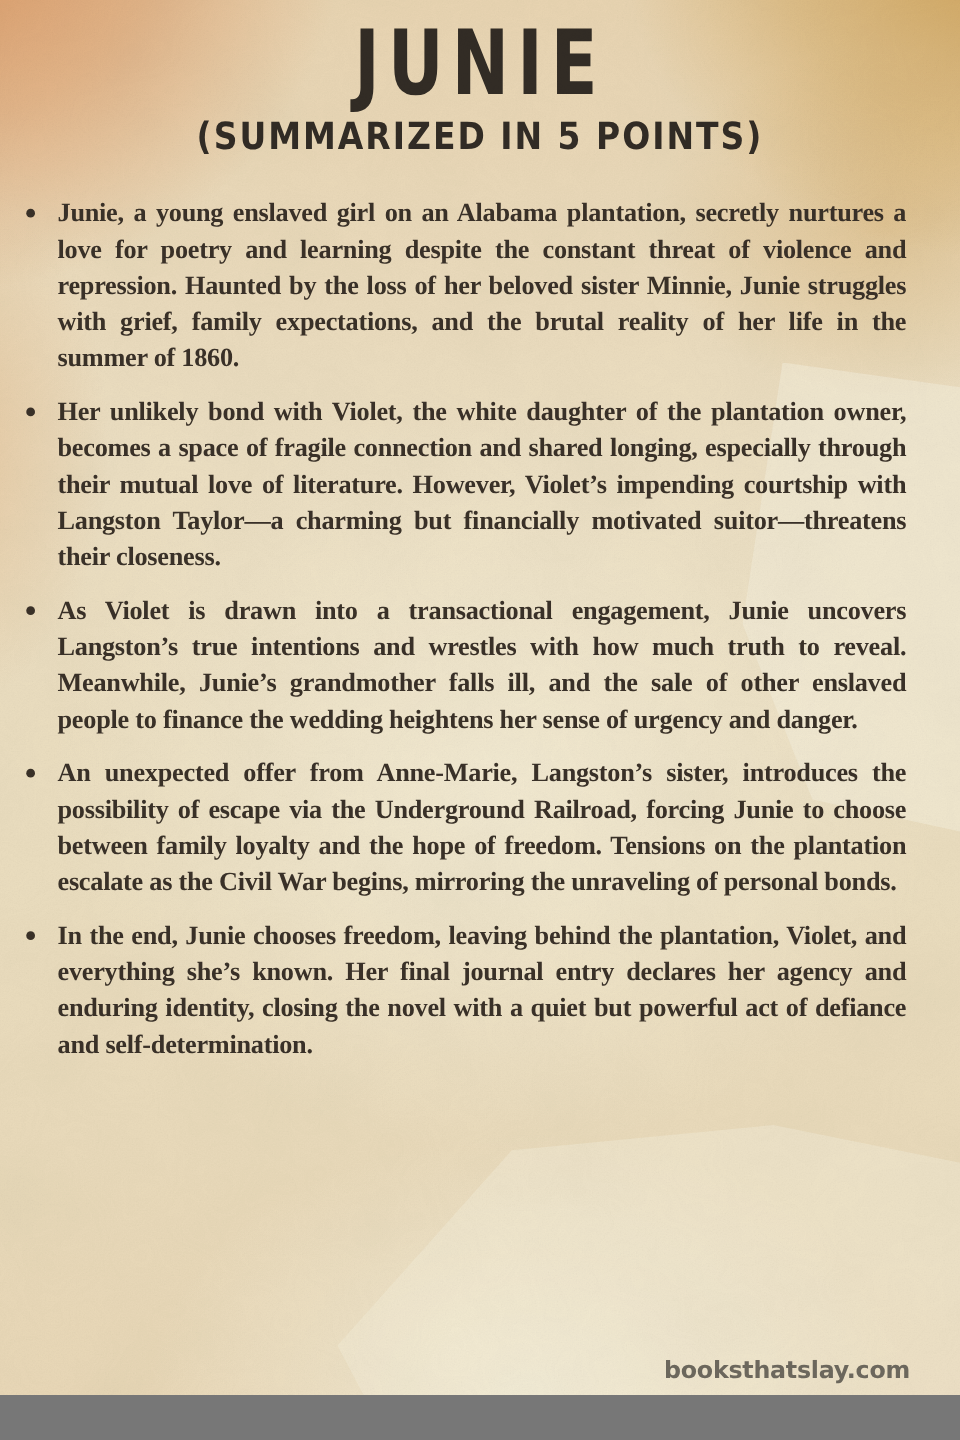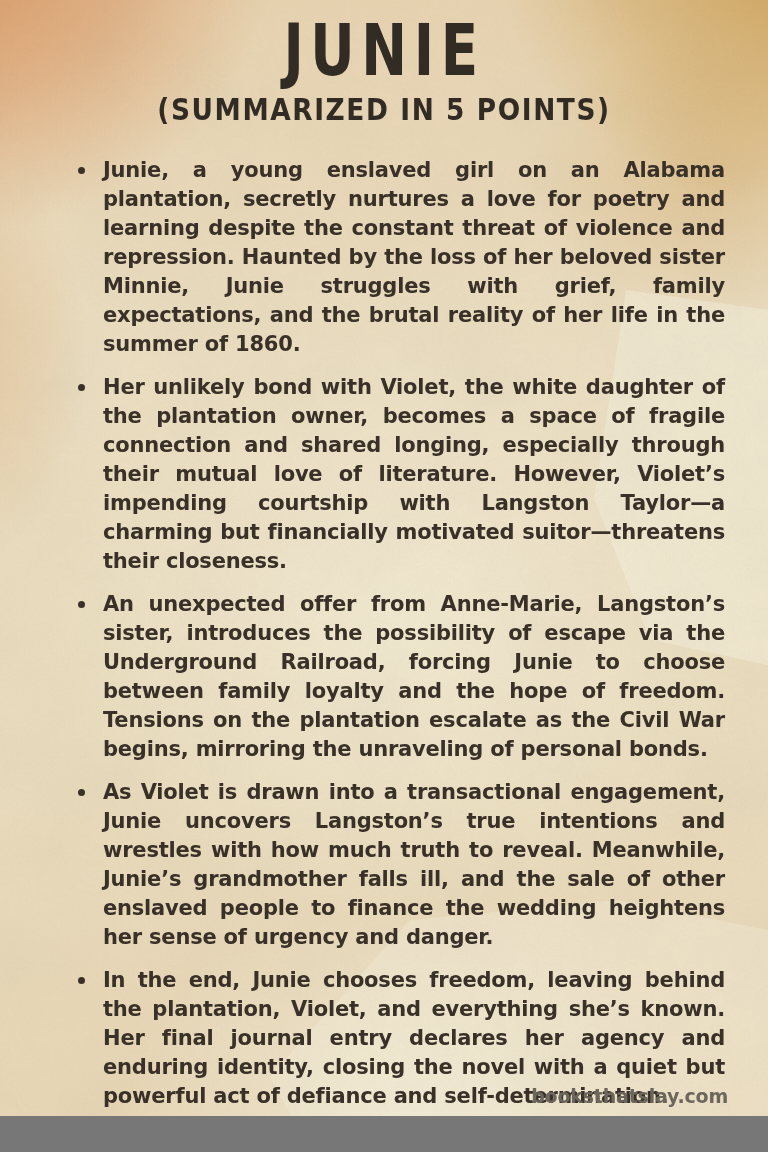--- a/index.html
+++ b/index.html
@@ -65,23 +65,24 @@
     line-height: 36px;
     font-weight: 800;
     letter-spacing: 0.06em;
     color: #322c25;
     transform: scaleX(0.88);
     transform-origin: 50% 50%;
     white-space: nowrap;
   }
   .summary-list {
     position: relative;
-    margin: 28px 43px 0 103px;
+    margin: 28px 43px 0 46px;
     padding: 0;
     list-style: none;
+    font-family: Liberation Serif, serif;
   }
   .summary-point {
     position: relative;
     margin: 0 0 14px 0;
     text-align: justify;
     font-size: 21px;
     line-height: 29px;
     font-weight: 700;
     letter-spacing: -0.2px;
     color: #3a3128;
@@ -123,25 +124,25 @@
     <li class="summary-point">
       <span class="bullet-dot"></span>
       <span>Junie, a young enslaved girl on an Alabama plantation, secretly nurtures a love for poetry and learning despite the constant threat of violence and repression. Haunted by the loss of her beloved sister Minnie, Junie struggles with grief, family expectations, and the brutal reality of her life in the summer of 1860.</span>
     </li>
     <li class="summary-point">
       <span class="bullet-dot"></span>
       <span>Her unlikely bond with Violet, the white daughter of the plantation owner, becomes a space of fragile connection and shared longing, especially through their mutual love of literature. However, Violet’s impending courtship with Langston Taylor—a charming but financially motivated suitor—threatens their closeness.</span>
     </li>
     <li class="summary-point">
       <span class="bullet-dot"></span>
-      <span>An unexpected offer from Anne-Marie, Langston’s sister, introduces the possibility of escape via the Underground Railroad, forcing Junie to choose between family loyalty and the hope of freedom. Tensions on the plantation escalate as the Civil War begins, mirroring the unraveling of personal bonds.</span>
+      <span>As Violet is drawn into a transactional engagement, Junie uncovers Langston’s true intentions and wrestles with how much truth to reveal. Meanwhile, Junie’s grandmother falls ill, and the sale of other enslaved people to finance the wedding heightens her sense of urgency and danger.</span>
     </li>
     <li class="summary-point">
       <span class="bullet-dot"></span>
-      <span>As Violet is drawn into a transactional engagement, Junie uncovers Langston’s true intentions and wrestles with how much truth to reveal. Meanwhile, Junie’s grandmother falls ill, and the sale of other enslaved people to finance the wedding heightens her sense of urgency and danger.</span>
+      <span>An unexpected offer from Anne-Marie, Langston’s sister, introduces the possibility of escape via the Underground Railroad, forcing Junie to choose between family loyalty and the hope of freedom. Tensions on the plantation escalate as the Civil War begins, mirroring the unraveling of personal bonds.</span>
     </li>
     <li class="summary-point">
       <span class="bullet-dot"></span>
       <span>In the end, Junie chooses freedom, leaving behind the plantation, Violet, and everything she’s known. Her final journal entry declares her agency and enduring identity, closing the novel with a quiet but powerful act of defiance and self-determination.</span>
     </li>
   </ul>
 
   <div class="watermark">booksthatslay.com</div>
 
   <svg class="grain" xmlns="http://www.w3.org/2000/svg">

